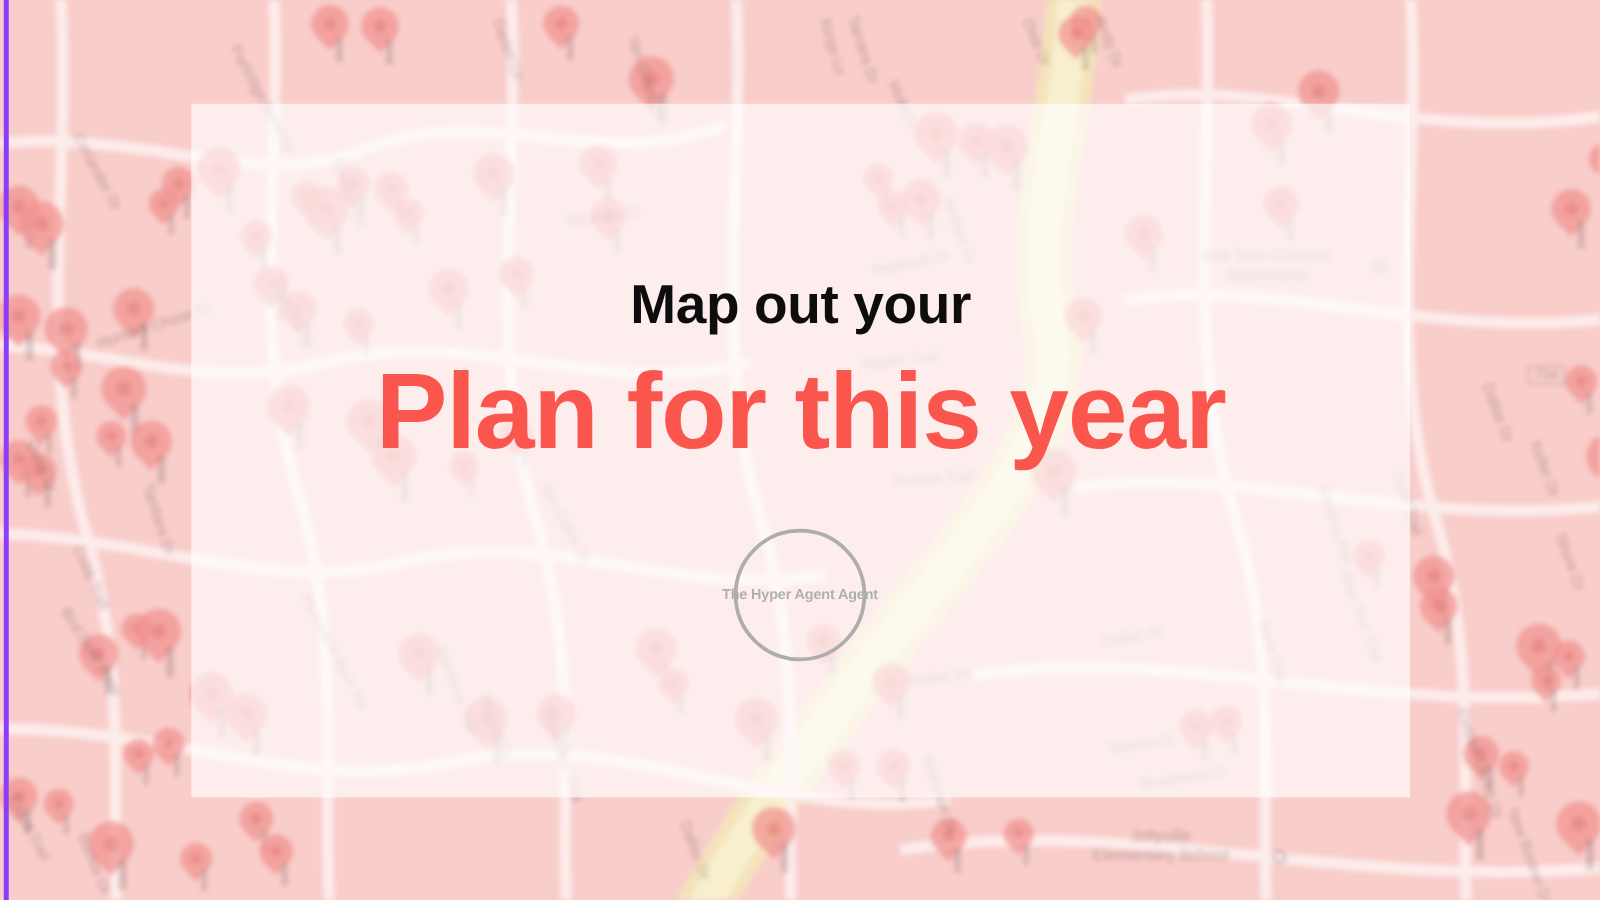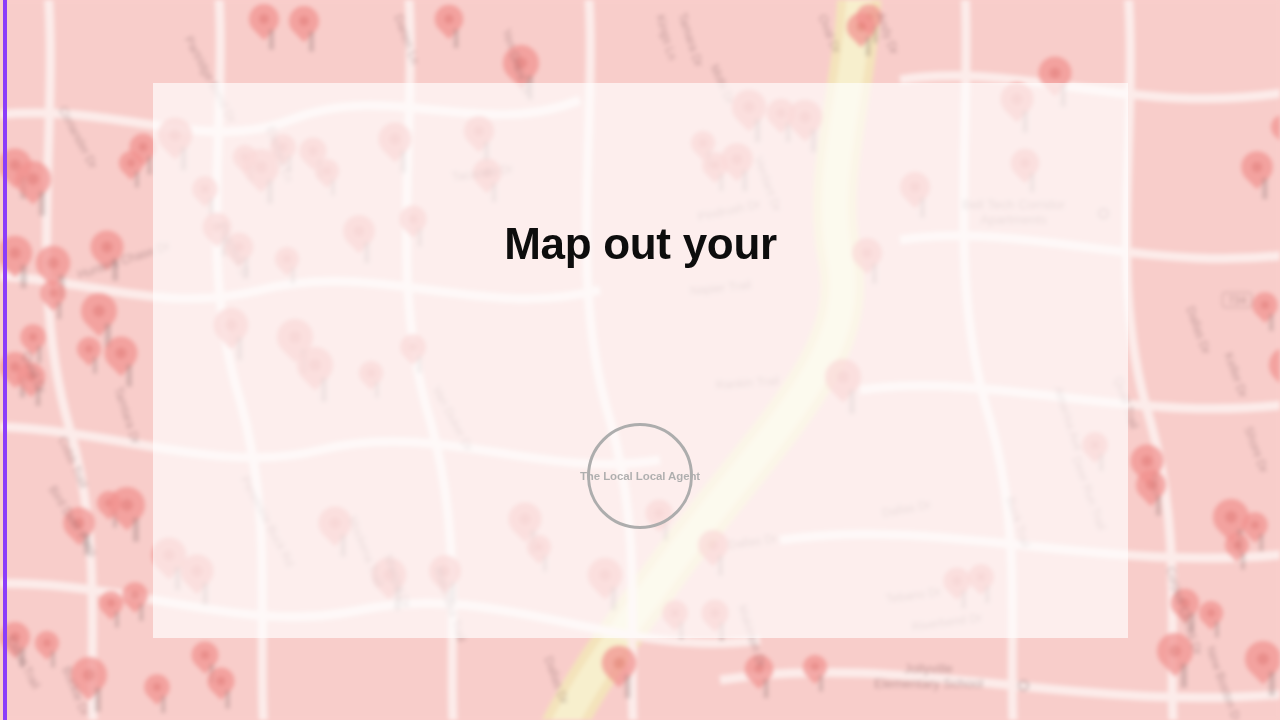--- a/index.html
+++ b/index.html
@@ -334,19 +334,20 @@
     </div>
 </div>
 
 <div id="left-rule"></div>
 
 <div id="content-panel"></div>
 
 <div id="text-block">
   <div id="eyebrow">Map out your</div>
   <div id="headline">
+    <span class="hl-line">Plan for this year</span>
   </div>
 </div>
 
 <div id="logo">
   <div id="logo-ring"></div>
-  <div id="logo-text">The Local Local Agent</div>
+  <div id="logo-text">The Hyper Agent Agent</div>
 </div>
 
 </body></html>

